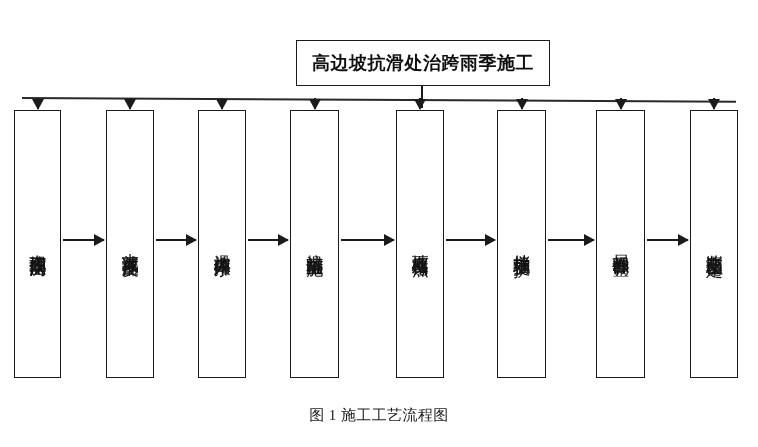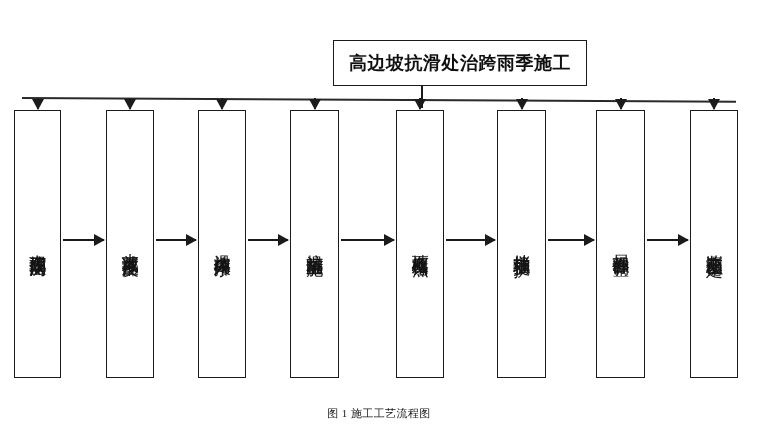--- a/index.html
+++ b/index.html
@@ -22,21 +22,20 @@
     left: 296px;
     top: 40px;
     width: 254px;
     height: 46px;
     border: 1.6px solid #1b1b1b;
     box-sizing: border-box;
     display: flex;
     align-items: center;
     justify-content: center;
     background: #ffffff;
-    margin-left: 37px;
   }
   .title-box .title-text {
     font-size: 18px;
     font-weight: bold;
     letter-spacing: 0.5px;
     color: #101010;
     white-space: nowrap;
     line-height: 1;
   }
 
@@ -125,21 +124,21 @@
     border-left: 11px solid #1b1b1b;
   }
 
   
   .caption {
     position: absolute;
     left: 0;
     top: 406px;
     width: 758px;
     text-align: center;
-    font-size: 11px;
+    font-size: 15px;
     color: #1a1a1a;
     letter-spacing: 0.4px;
   }
 </style>
 </head>
 <body>
 
 <div id="canvas">
 
   <div class="title-box">

